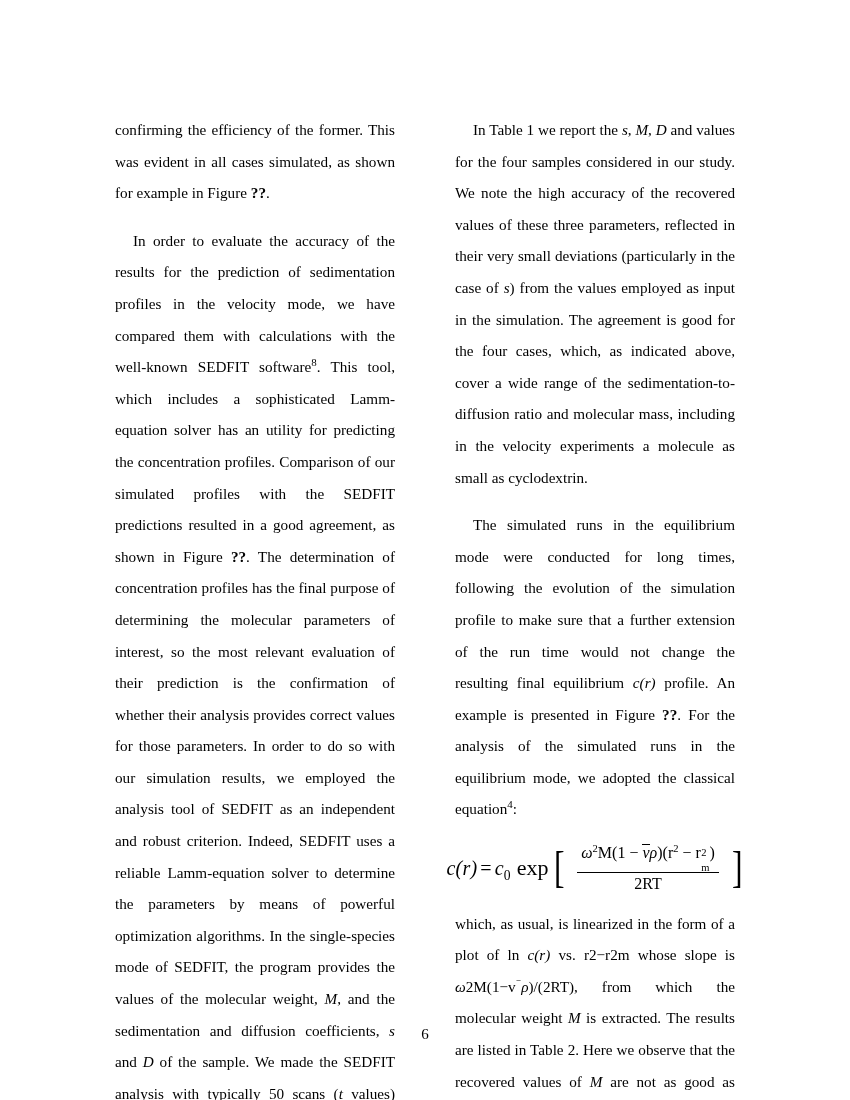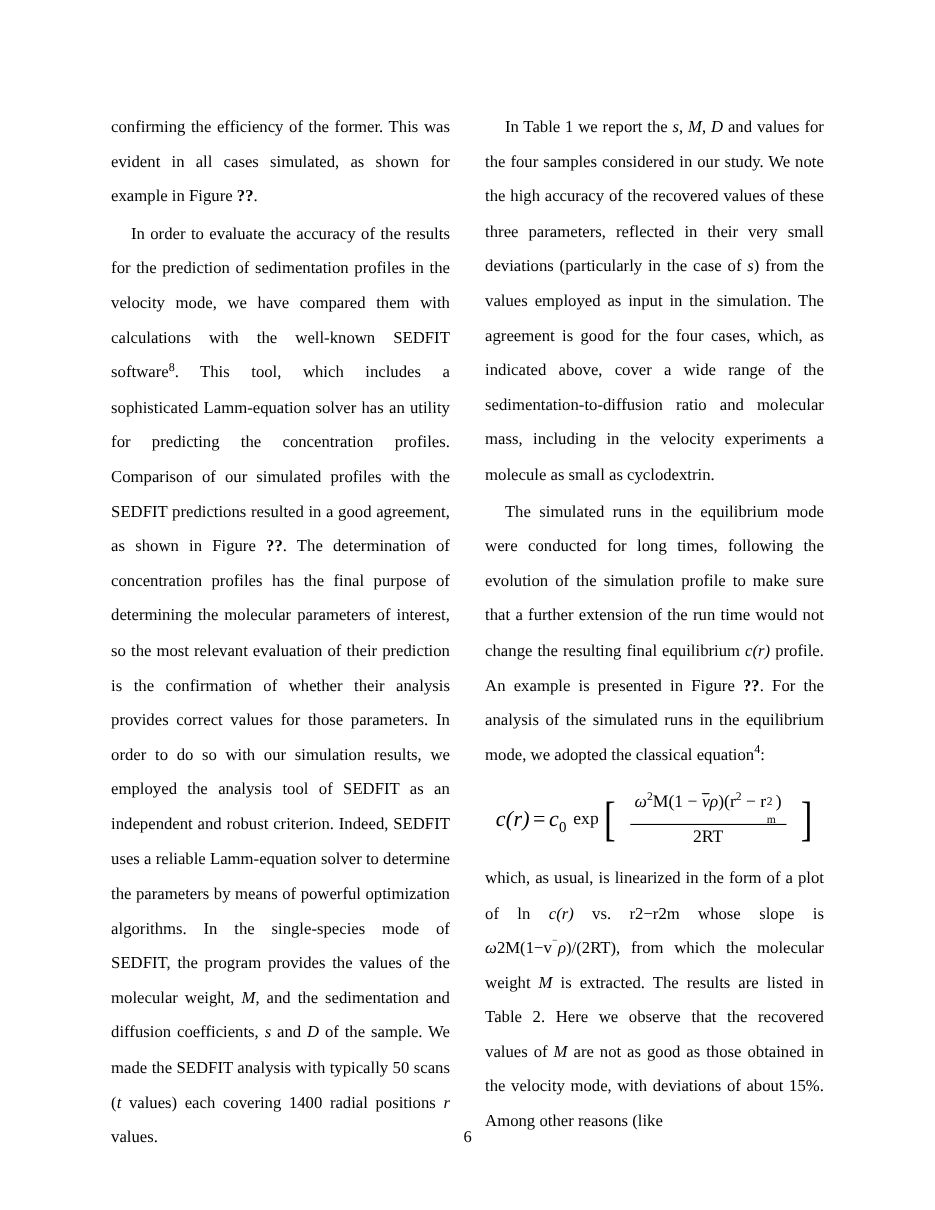--- a/index.html
+++ b/index.html
@@ -27,21 +27,21 @@
     left: 99px;
     top: 98px;
     width: 652px;
     display: flex;
     justify-content: space-between;
   }
   .col {
     width: 312px;
   }
   p.para {
-    margin: 2px;
+    margin: 16px;
     text-align: justify;
     text-justify: inter-word;
     font-size: 15.2px;
     line-height: 31.6px;
     hyphens: none;
   }
   p.indent {
     text-indent: 18px;
   }
   i.var {
@@ -80,21 +80,21 @@
   .eq-sub {
     font-style: normal;
     font-size: 0.68em;
     vertical-align: sub;
     line-height: 0;
   }
   .eq-exp {
     font-style: normal;
     padding-left: 6px;
     padding-right: 4px;
-    font-size: 16px;
+    font-size: 22px;
   }
   .bracket {
     display: inline-block;
     font-size: 44px;
     line-height: 0.78;
     font-weight: 300;
     transform: scaleX(0.72);
     padding: 0;
     margin: 0 -1px;
   }

